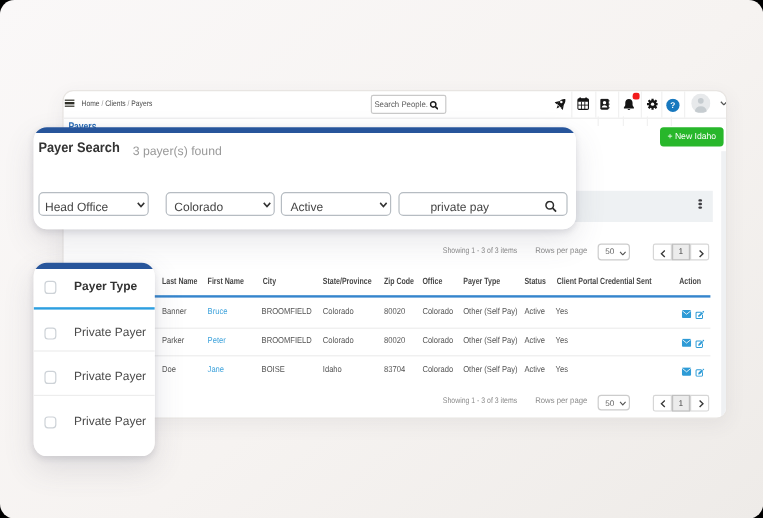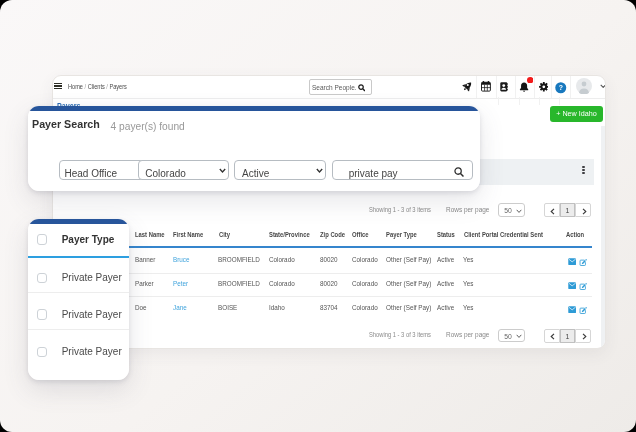--- a/index.html
+++ b/index.html
@@ -230,41 +230,41 @@
     <div class="pgbtn" style="left:522.2px;top:252.6px;width:15.6px;height:14px;border-radius:0 2px 2px 0;">
       <svg style="position:absolute;left:6.2px;top:3.7px;" width="5" height="7" viewBox="0 0 5 7">
           <polyline points="1,0.8 3.8,3.5 1,6.2" fill="none" stroke="#3a3a3a" stroke-width="1.15"></polyline>
         </svg>
     </div>
     <div class="abs" style="left:548.3px;top:50px;width:5.5px;height:221px;background:#eff1f3;"></div>
   </div>
 
   <div class="card" style="left:27.5px;top:106px;width:452.5px;height:85px;">
     <div class="abs" style="left:4.5px;top:12.1px;font-size:11.5px;font-weight:bold;color:#333;line-height:13px;transform:scaleX(0.93);transform-origin:left top;">Payer Search</div>
-    <div class="abs" style="left:83.1px;top:14.5px;font-size:10.2px;color:#999;line-height:11px;">4 payer(s) found</div>
-    <div class="filter" style="left:31px;width:92px;">
+    <div class="abs" style="left:83.1px;top:14.5px;font-size:10.2px;color:#999;line-height:11px;">3 payer(s) found</div>
+    <div class="filter" style="left:4px;width:92px;">
       <span style="left:5px;">Head Office</span>
         <svg style="position:absolute;left:81px;top:7.2px;" width="7" height="5.5" viewBox="0 0 7 5">
           <polyline points="0.8,0.8 3.5,3.8 6.2,0.8" fill="none" stroke="#333" stroke-width="1.3"></polyline>
         </svg>
     </div>
     <div class="filter" style="left:110px;width:91px;">
       <span style="left:6.8px;">Colorado</span>
         <svg style="position:absolute;left:80px;top:7.2px;" width="7" height="5.5" viewBox="0 0 7 5">
           <polyline points="0.8,0.8 3.5,3.8 6.2,0.8" fill="none" stroke="#333" stroke-width="1.3"></polyline>
         </svg>
     </div>
     <div class="filter" style="left:206.5px;width:91.5px;">
       <span style="left:7px;">Active</span>
         <svg style="position:absolute;left:80.5px;top:7.2px;" width="7" height="5.5" viewBox="0 0 7 5">
           <polyline points="0.8,0.8 3.5,3.8 6.2,0.8" fill="none" stroke="#333" stroke-width="1.3"></polyline>
         </svg>
     </div>
     <div class="filter" style="left:304.2px;width:141px;">
-      <span style="left:16px;text-align:right;">private pay</span>
+      <span style="left:26px;text-align:right;">private pay</span>
       <svg style="position:absolute;left:121.3px;top:5.4px;" width="10.5" height="10.5" viewBox="0 0 10 10">
         <circle cx="3.9" cy="3.9" r="3" fill="none" stroke="#2d2d2d" stroke-width="1.2"></circle>
         <line x1="6.2" y1="6.2" x2="9" y2="9" stroke="#2d2d2d" stroke-width="1.4"></line>
       </svg>
     </div>
   </div>
 
   <div class="card" style="left:28px;top:218.5px;width:101px;height:161px;">
     <div class="cb" style="left:8.7px;top:15.5px;"></div>
     <div class="ptxt" style="left:33.7px;top:15px;font-weight:bold;color:#333;">Payer Type</div>

